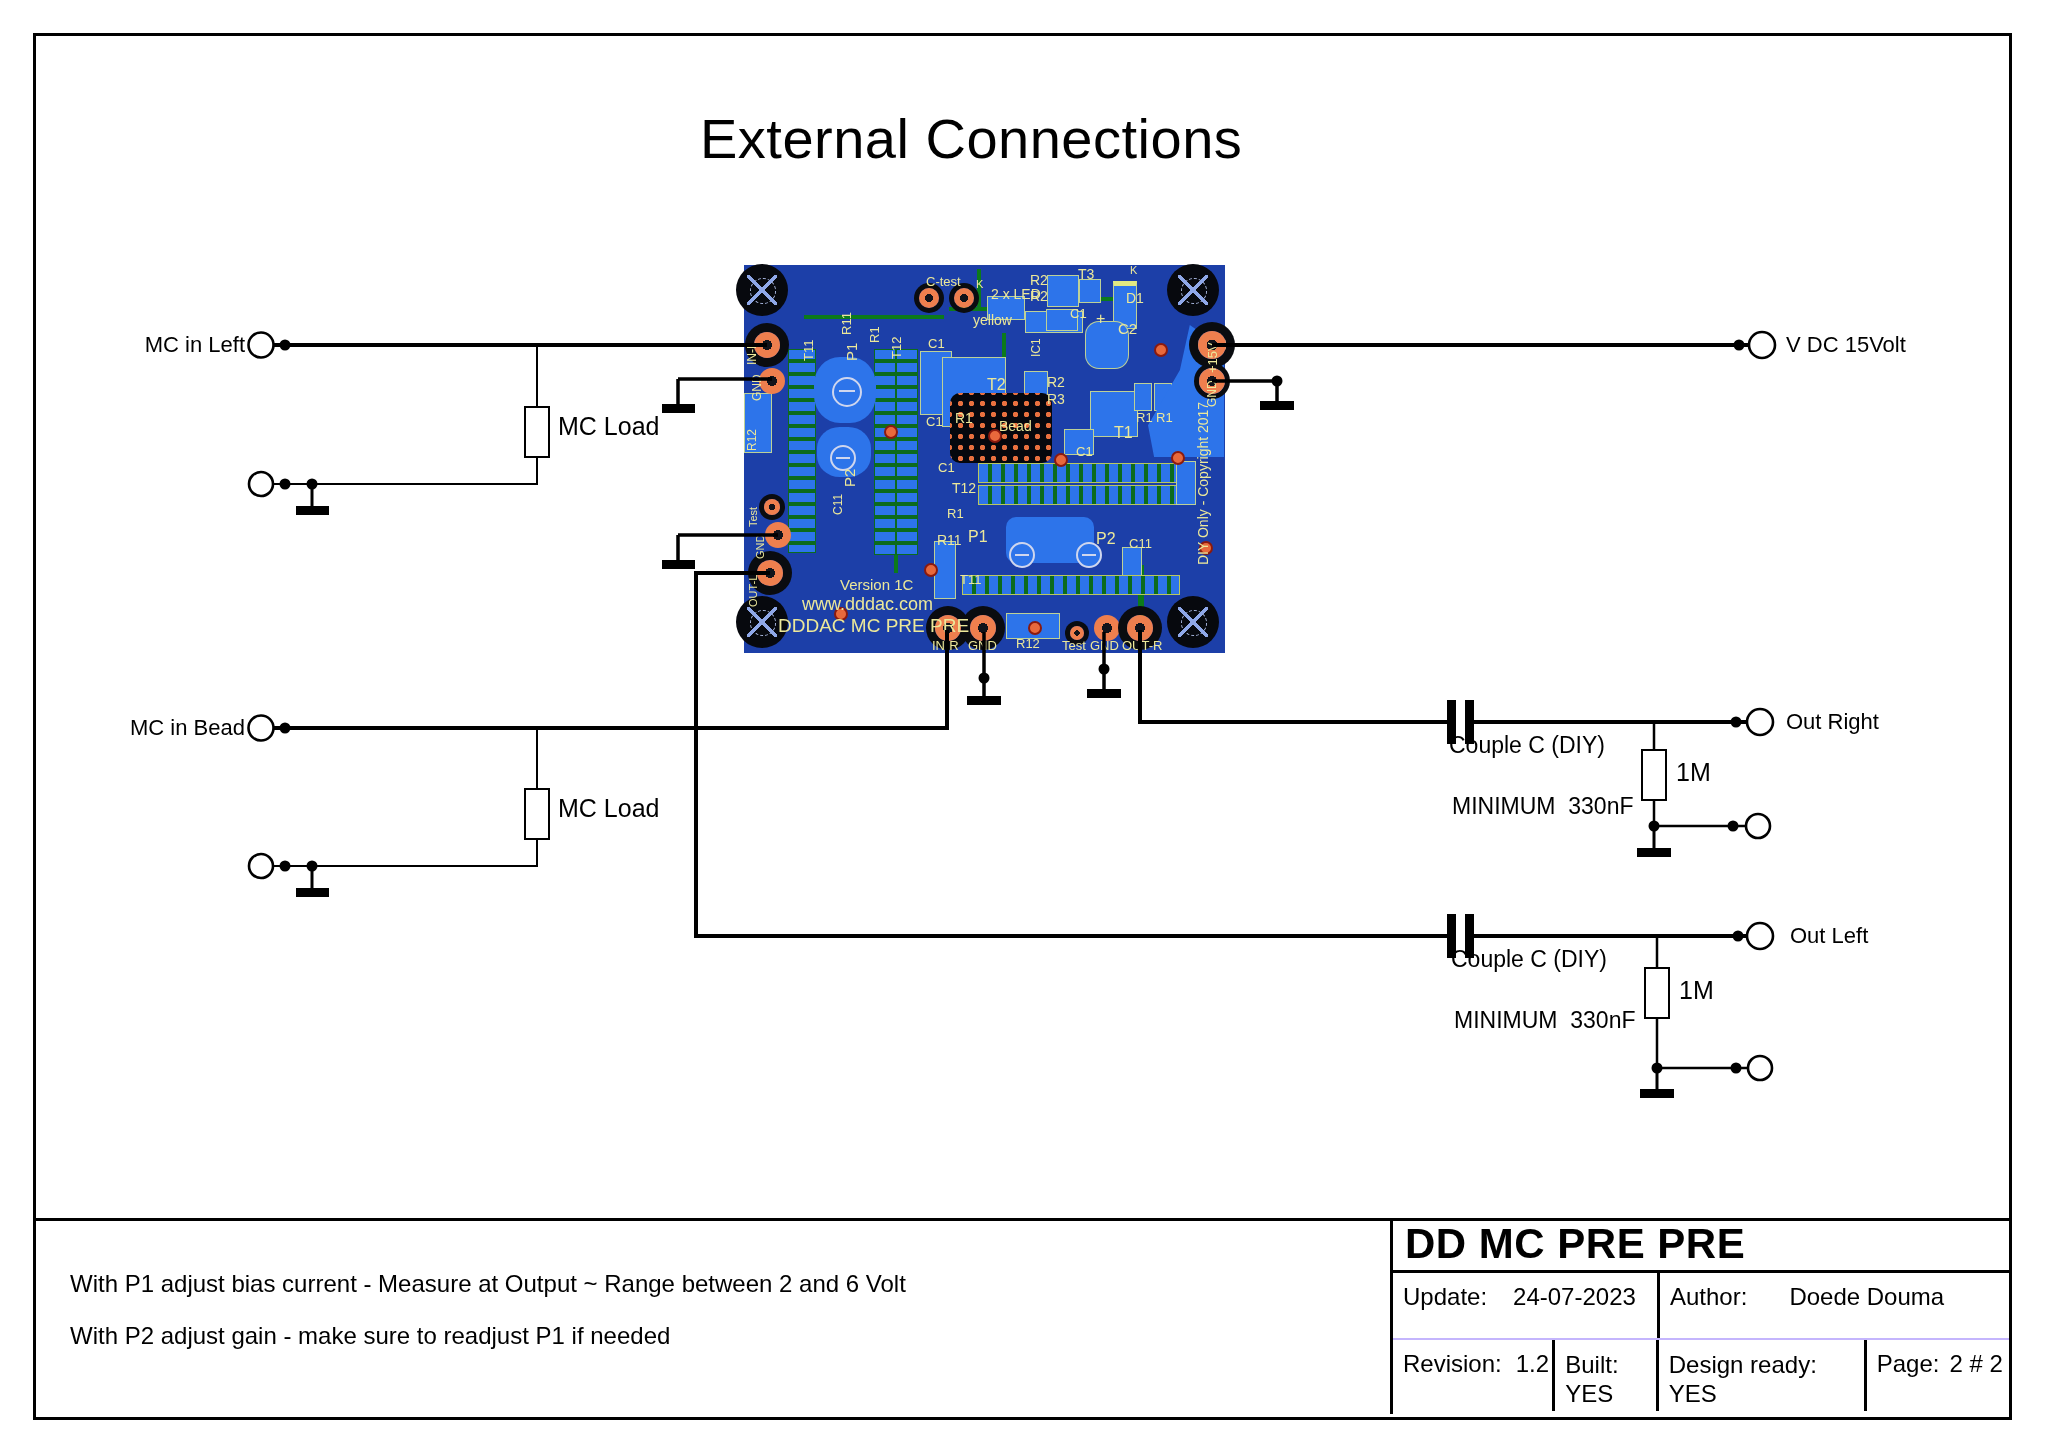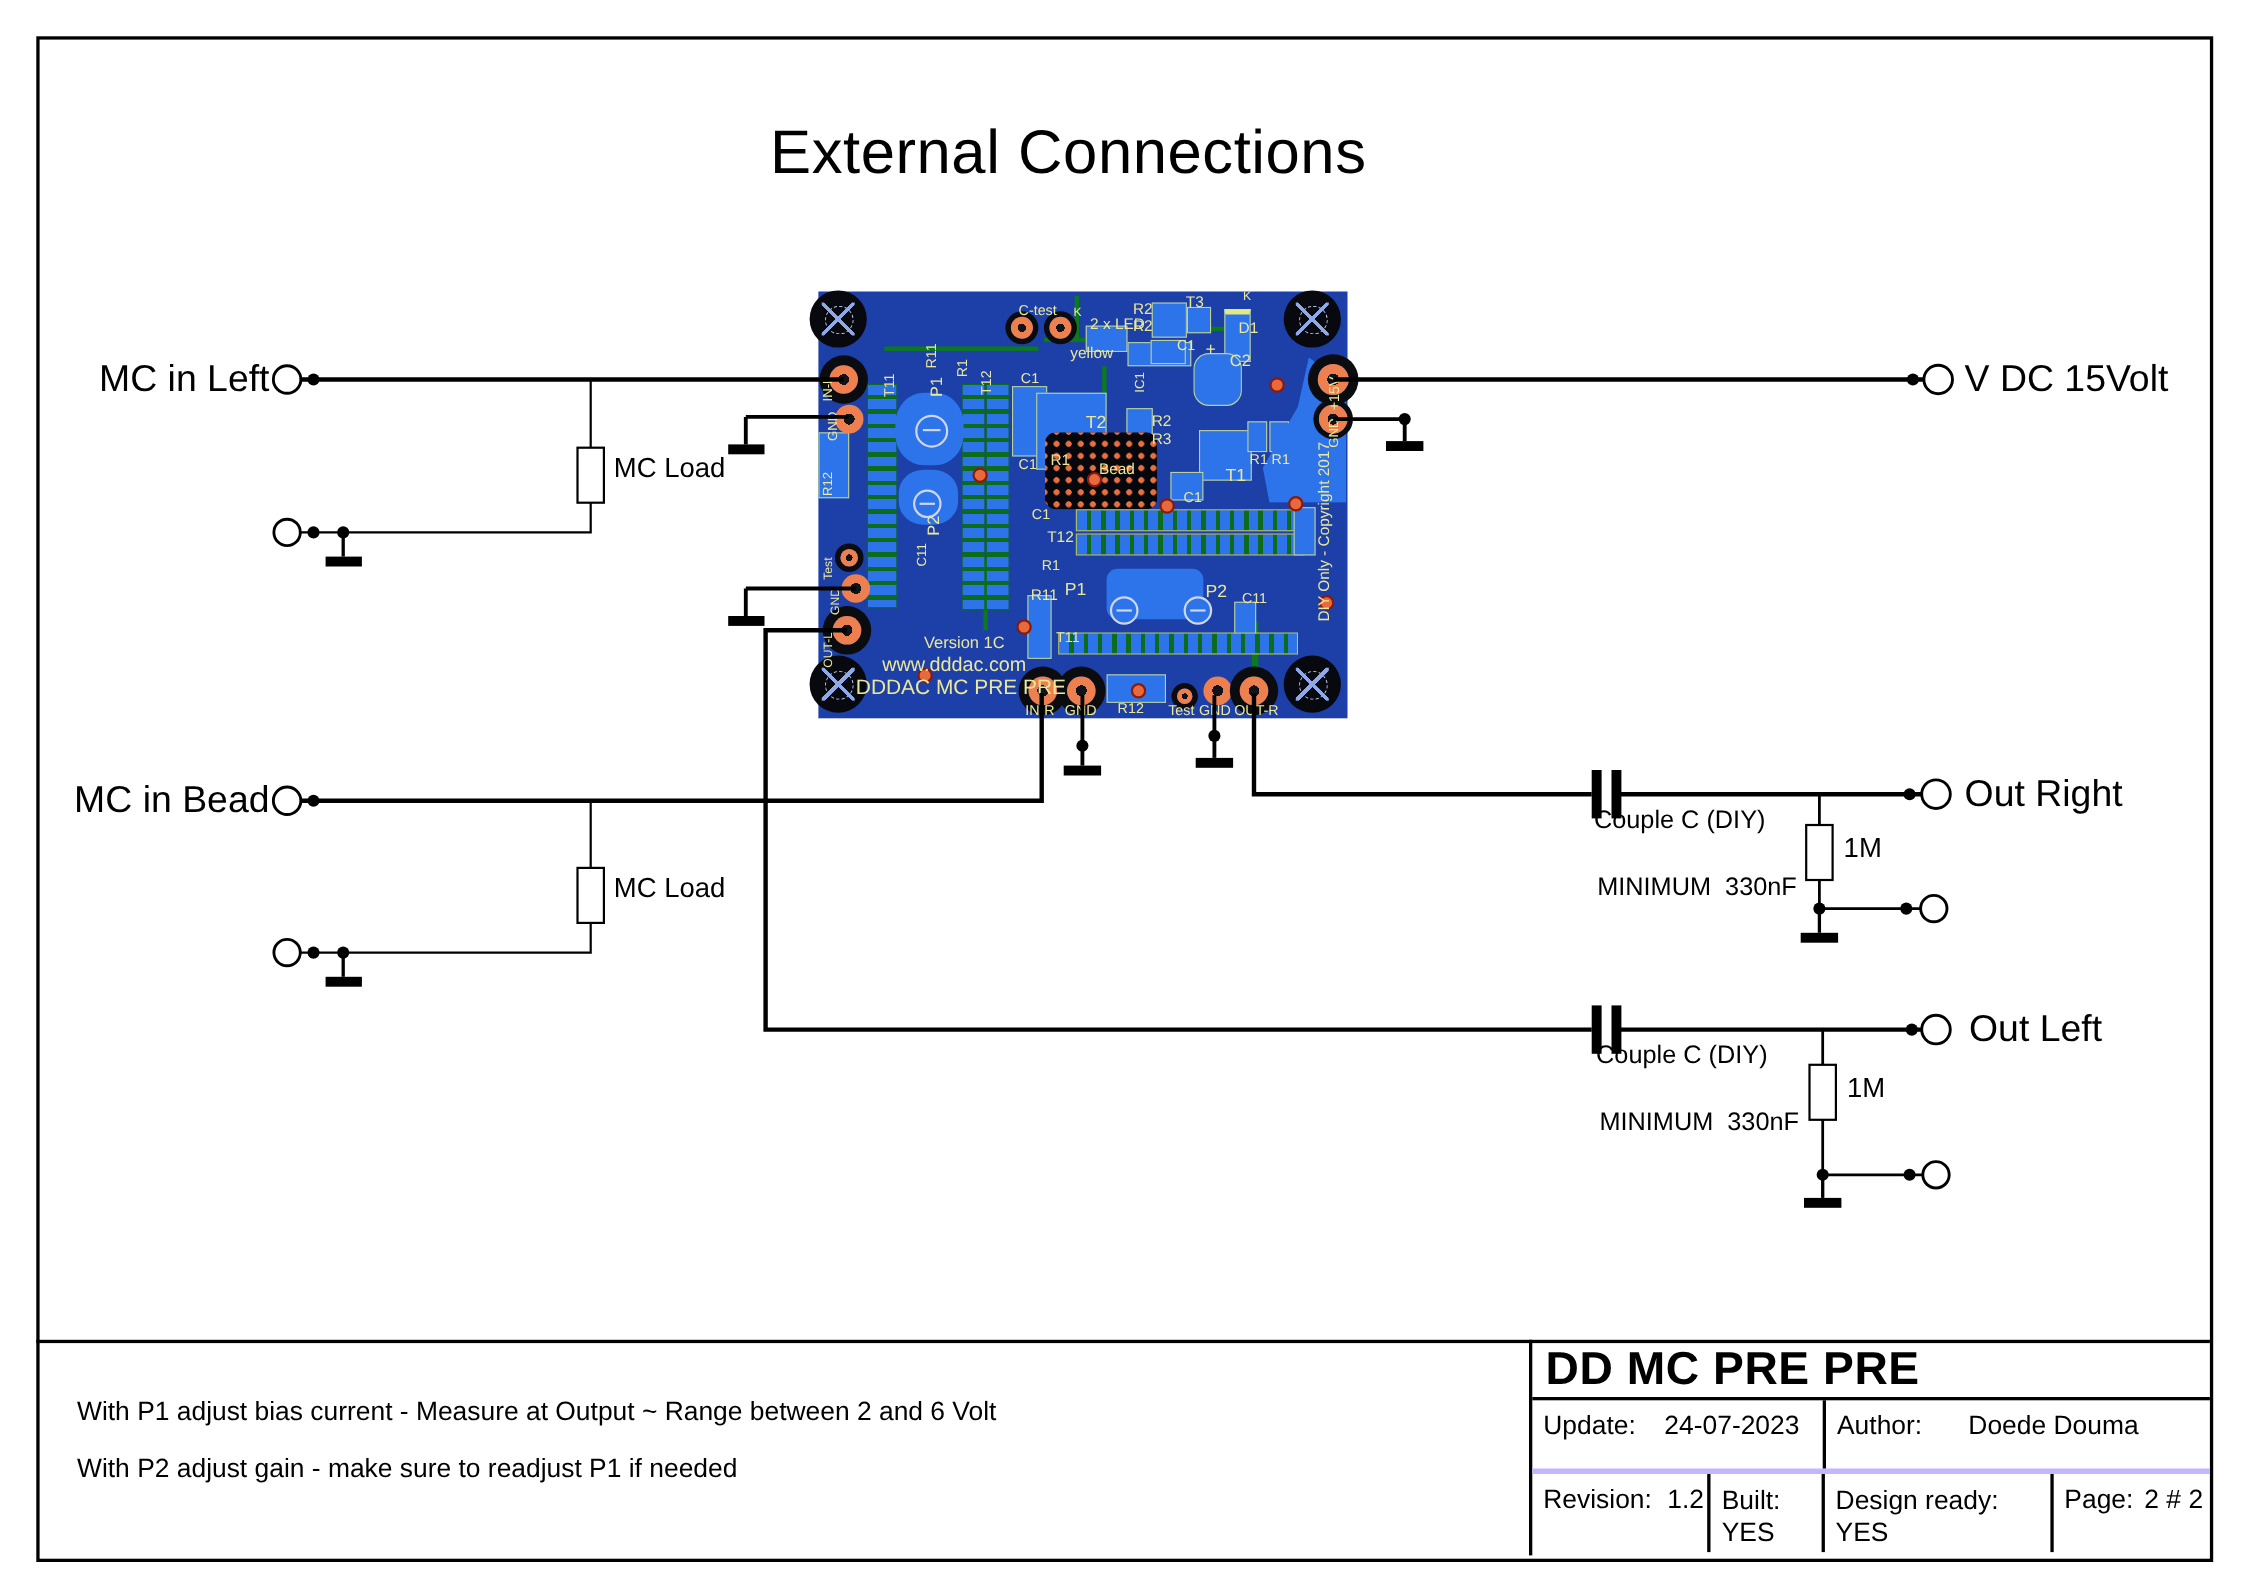--- a/index.html
+++ b/index.html
@@ -5,21 +5,21 @@
   html,body{margin:0;padding:0;background:#fff;}
   #page{position:relative;width:2048px;height:1448px;background:#fff;overflow:hidden;
         font-family:"Liberation Sans",sans-serif;color:#000;}
   
   .frame{position:absolute;left:33px;top:33px;width:1973px;height:1381px;border:3px solid #000;}
   .hsep{position:absolute;left:33px;top:1218px;width:1976px;height:3px;background:#000;}
   
   .pagetitle{position:absolute;left:700px;top:138px;width:700px;transform:translateY(-50%);
              text-align:left;font-size:56px;letter-spacing:.5px;}
   
-  .lab{position:absolute;transform:translateY(-50%);font-size:34px;white-space:pre;}
+  .lab{position:absolute;transform:translateY(-50%);font-size:22px;white-space:pre;}
   .lab.right{text-align:right;}
   .lab.small{font-size:25px;}
   .lab.tiny{font-size:23px;margin-top:47px;}
   svg.wires{position:absolute;left:0;top:0;z-index:5;}
   
   .pcb{position:absolute;left:744px;top:265px;width:481px;height:388px;background:#1c3fa8;z-index:2;}
   .pcb *{position:absolute;}
   .hole{background:#07090e;border-radius:50%;}
   .hole::before{content:"";position:absolute;left:50%;top:50%;width:24px;height:24px;margin:-12px 0 0 -12px;
     border:1px dashed #aebde6;border-radius:50%;}
@@ -44,21 +44,21 @@
   .pl{position:absolute;color:#ece89a;white-space:pre;line-height:1;z-index:4;}
   .pl.rot{transform:rotate(-90deg);transform-origin:left top;}
   
   .note{position:absolute;font-size:24px;white-space:pre;}
   
   .tblock{position:absolute;left:1390px;top:1218px;width:619px;height:196px;border-left:3px solid #000;
           box-sizing:border-box;font-size:24px;}
   .tb-title{box-sizing:border-box;height:55px;border-bottom:3px solid #000;display:flex;align-items:center;
             padding-left:12px;font-size:42px;font-weight:bold;letter-spacing:.5px;}
   .tb-row{display:flex;box-sizing:border-box;}
-  .tb-row2{height:67px;border-bottom:5px solid #c4b5fd;}
+  .tb-row2{height:67px;border-bottom:2px solid #c4b5fd;}
   .tb-row3{height:71px;}
   .cell{box-sizing:border-box;border-right:3px solid #000;padding:10px 0 0 10px;}
   .cell:last-child{border-right:none;}
   .cell .val{margin-left:26px;}
   .c-update{width:267px;}  .c-author{width:349px;}
   .c-rev{width:163px;}     .c-built{width:104px;}
   .c-design{width:209px;}  .c-page{width:143px;}
   .twoline span{display:block;line-height:29px;}
 </style>
 </head>

